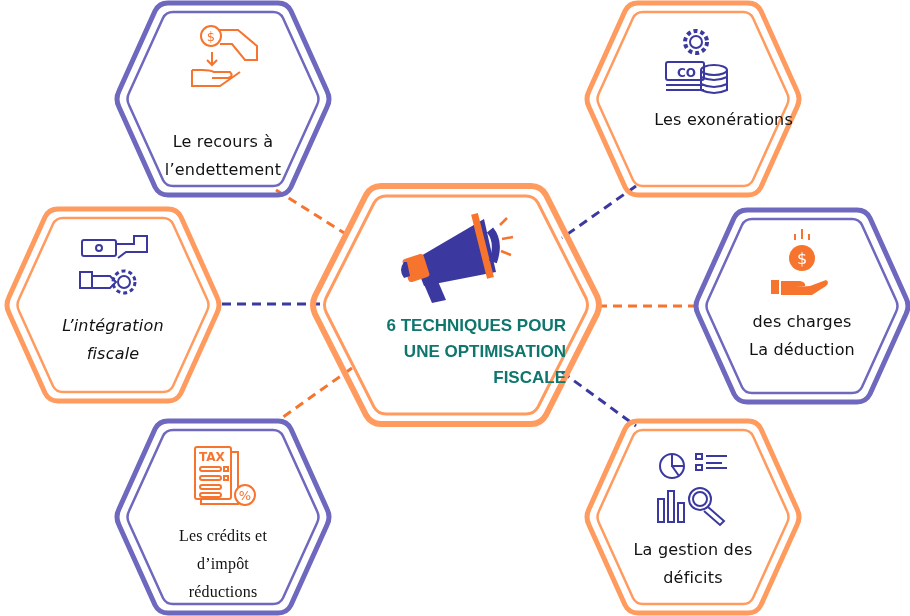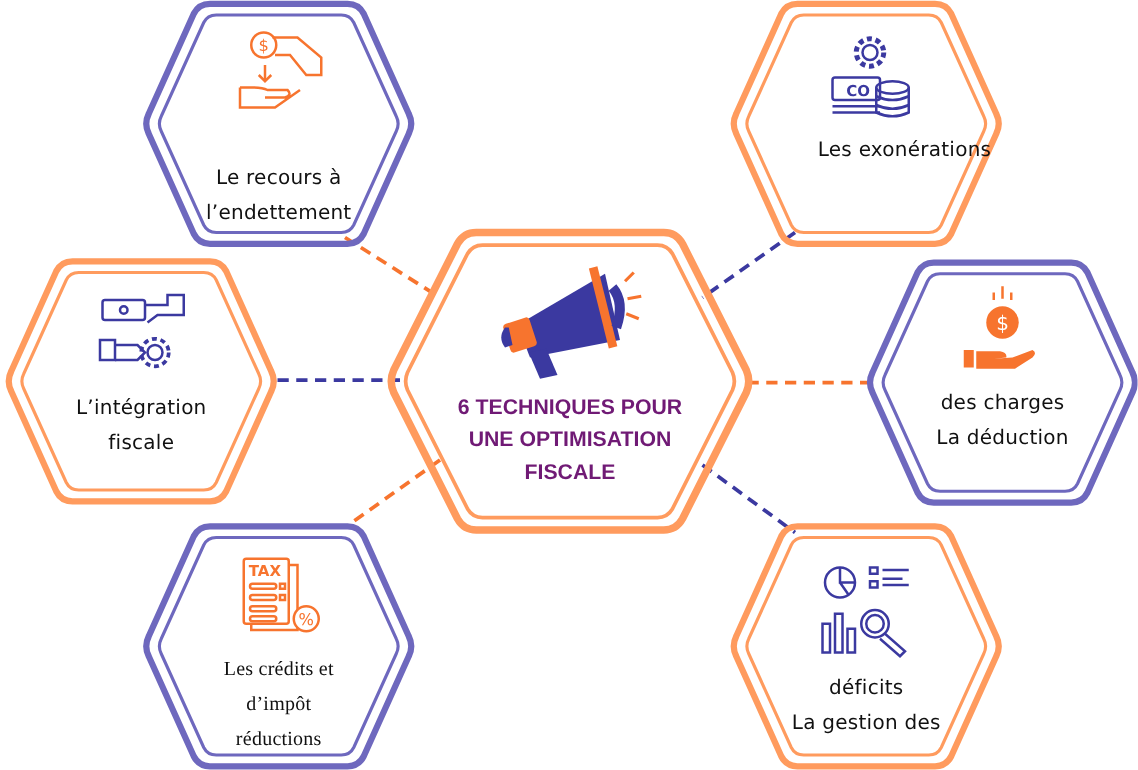--- a/index.html
+++ b/index.html
@@ -2,21 +2,21 @@
 <html><head>
 <meta charset="utf-8">
 <style>
   html, body { margin: 0; padding: 0; background: #ffffff; }
   body { width: 910px; height: 616px; position: relative; overflow: hidden;
          font-family: "DejaVu Sans", sans-serif; }
   svg.canvas { position: absolute; left: 0; top: 0; }
   .label { position: absolute; text-align: center; color: #111111;
            font-family: "DejaVu Sans", sans-serif; font-size: 16px; line-height: 28px;
            letter-spacing: 0.2px; }
-  .center-label { position: absolute; text-align: center; color: #701a75;
+  .center-label { position: absolute; text-align: right; color: #0f766e;
            font-family: "Liberation Sans", sans-serif; font-weight: bold; font-size: 17px; line-height: 26px; }
 </style>
 </head>
 <body>
 
 <svg class="canvas" width="910" height="616" viewBox="0 0 910 616">
 
   <g stroke-width="3" stroke-dasharray="9 6" fill="none">
     <line x1="276" y1="190" x2="352" y2="238" stroke="#F7742E"></line>
     <line x1="636" y1="186" x2="562" y2="238" stroke="#3B39A0"></line>
@@ -148,32 +148,32 @@
 
 <div class="label" style="left:133px; top:96px; width:180px;margin-top:32px;">
   <div>Le recours à</div>
   <div>l’endettement</div>
 </div>
 
 <div class="label" style="left:593px; top:106px; width:200px;text-align:right;">
   <div>Les exonérations</div>
 </div>
 
-<div class="label" style="left:23px; top:312px; width:180px;">
+<div class="label" style="left:23px; top:312px; width:180px;font-style:italic;">
   <div>L’intégration</div>
   <div>fiscale</div>
 </div>
 
 <div class="label" style="left:712px; top:308px; width:180px;">
   <div>des charges</div>
   <div>La déduction</div>
 </div>
 
 <div class="label" style="left:133px; top:522px; width:180px;font-family:Liberation Serif, serif;">
   <div>Les crédits et</div>
   <div>d’impôt</div>
   <div>réductions</div>
 </div>
 
 <div class="label" style="left:603px; top:536px; width:180px;">
+  <div>La gestion des</div>
   <div>déficits</div>
-  <div>La gestion des</div>
 </div>
 
 </body></html>

